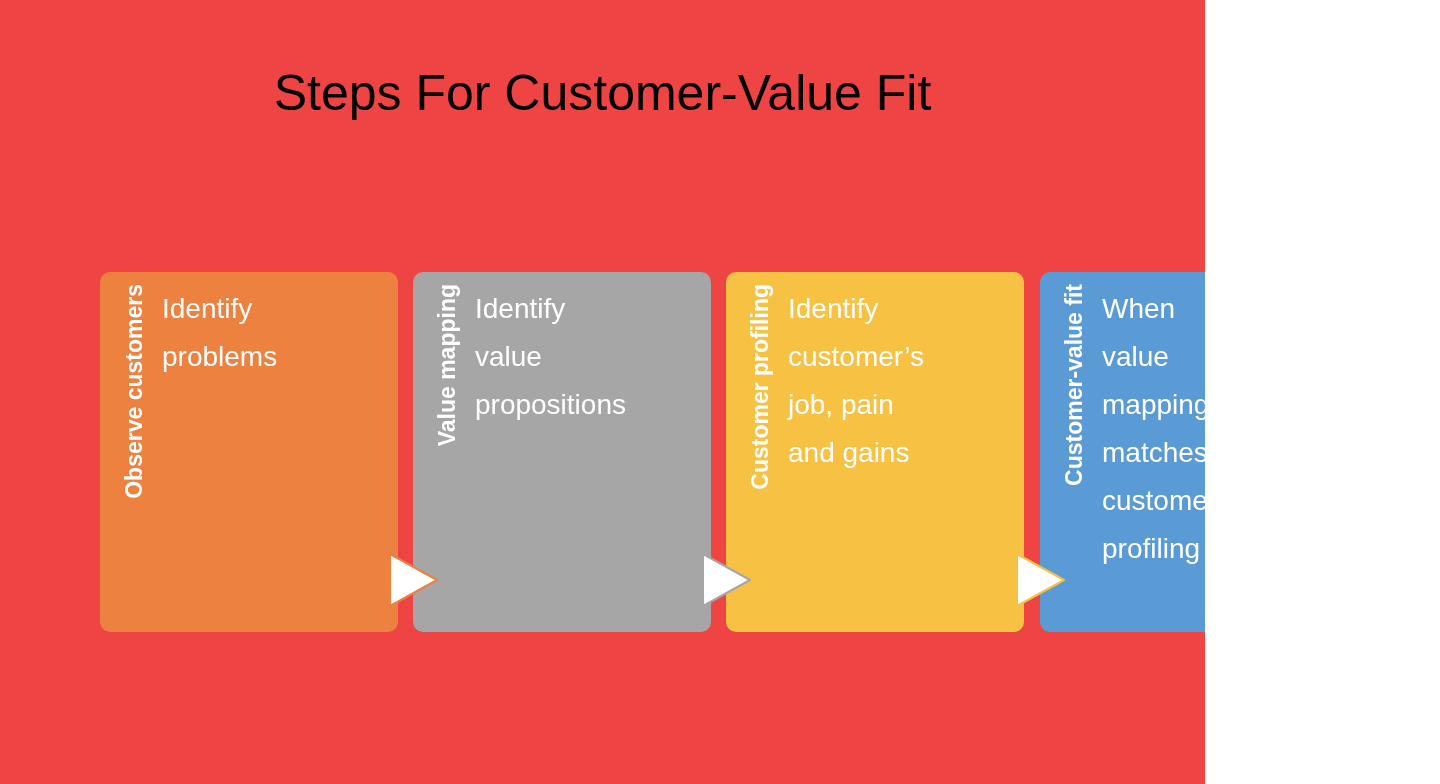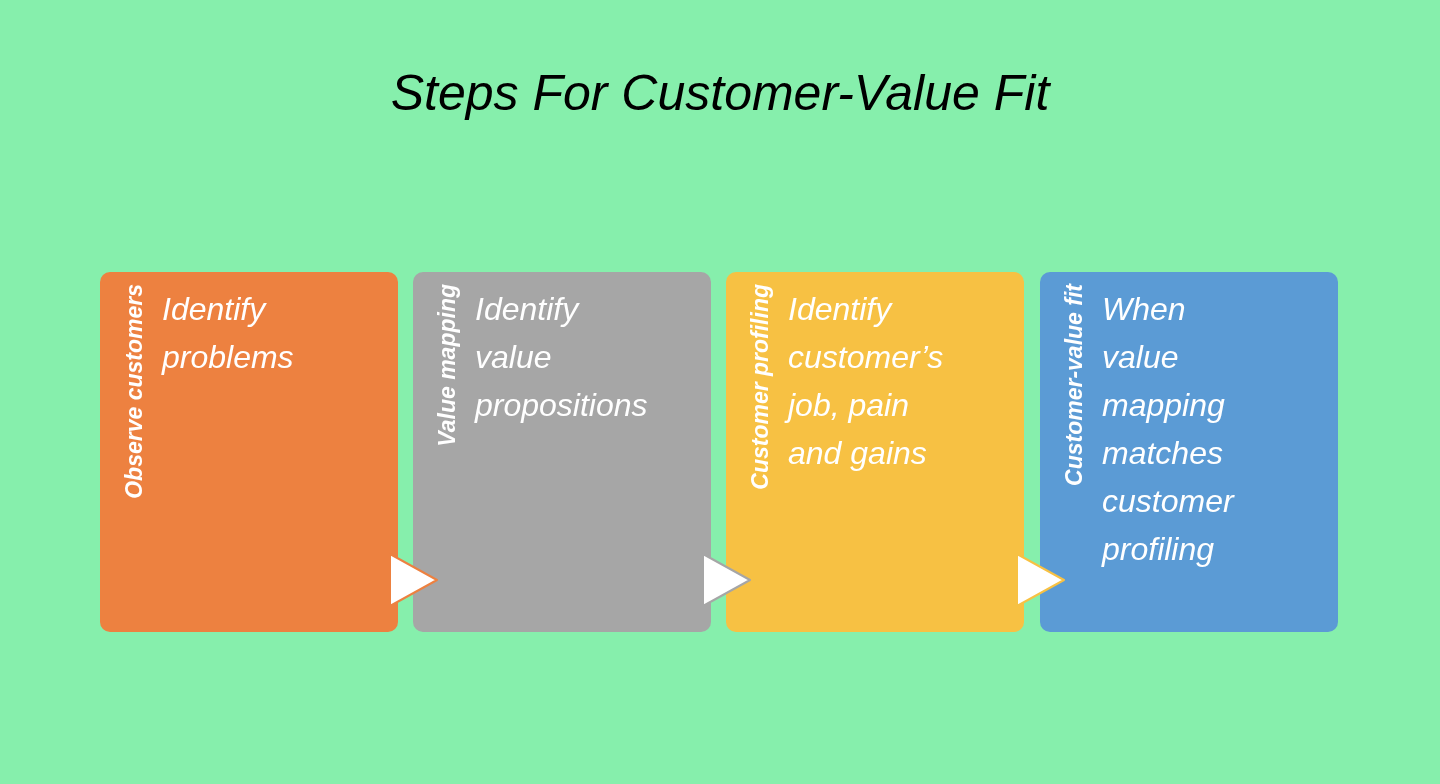--- a/index.html
+++ b/index.html
@@ -1,22 +1,21 @@
 <!DOCTYPE html>
 <html><head>
 <meta charset="utf-8">
 <style>
   html,body{margin:0;padding:0;background:#ffffff;}
   .slide{
     position:relative;
-    width:1440px;height:784px;
-    background:#86efac;
+    width:1205px;height:784px;
+    background:#ef4444;
     font-family:"Liberation Sans",sans-serif;
     overflow:hidden;
-    font-style:italic;
   }
   .title{
     position:absolute;top:62px;left:0;width:100%;
     margin:0;text-align:center;
     font-size:50px;line-height:62px;font-weight:400;color:#000000;
   }
   .step{
     position:absolute;top:272px;width:298px;height:360px;
     border-radius:10px;
   }
@@ -25,21 +24,21 @@
     width:360px;height:52px;line-height:52px;
     transform-origin:0 0;
     transform:rotate(-90deg) translateX(-360px);
     text-align:right;
     box-sizing:border-box;padding-right:12px;
     font-size:23px;font-weight:700;color:#ffffff;
     white-space:nowrap;
   }
   .content{
     position:absolute;left:62px;top:13px;right:10px;
-    font-size:32px;line-height:48px;font-weight:400;color:#ffffff;
+    font-size:28px;line-height:48px;font-weight:400;color:#ffffff;
   }
   .arrow{
     position:absolute;top:552px;width:52px;height:56px;
   }
   .footer{
     position:absolute;top:750px;left:0;width:100%;
     text-align:center;font-size:26px;color:#000000;
   }
 </style>
 </head>

